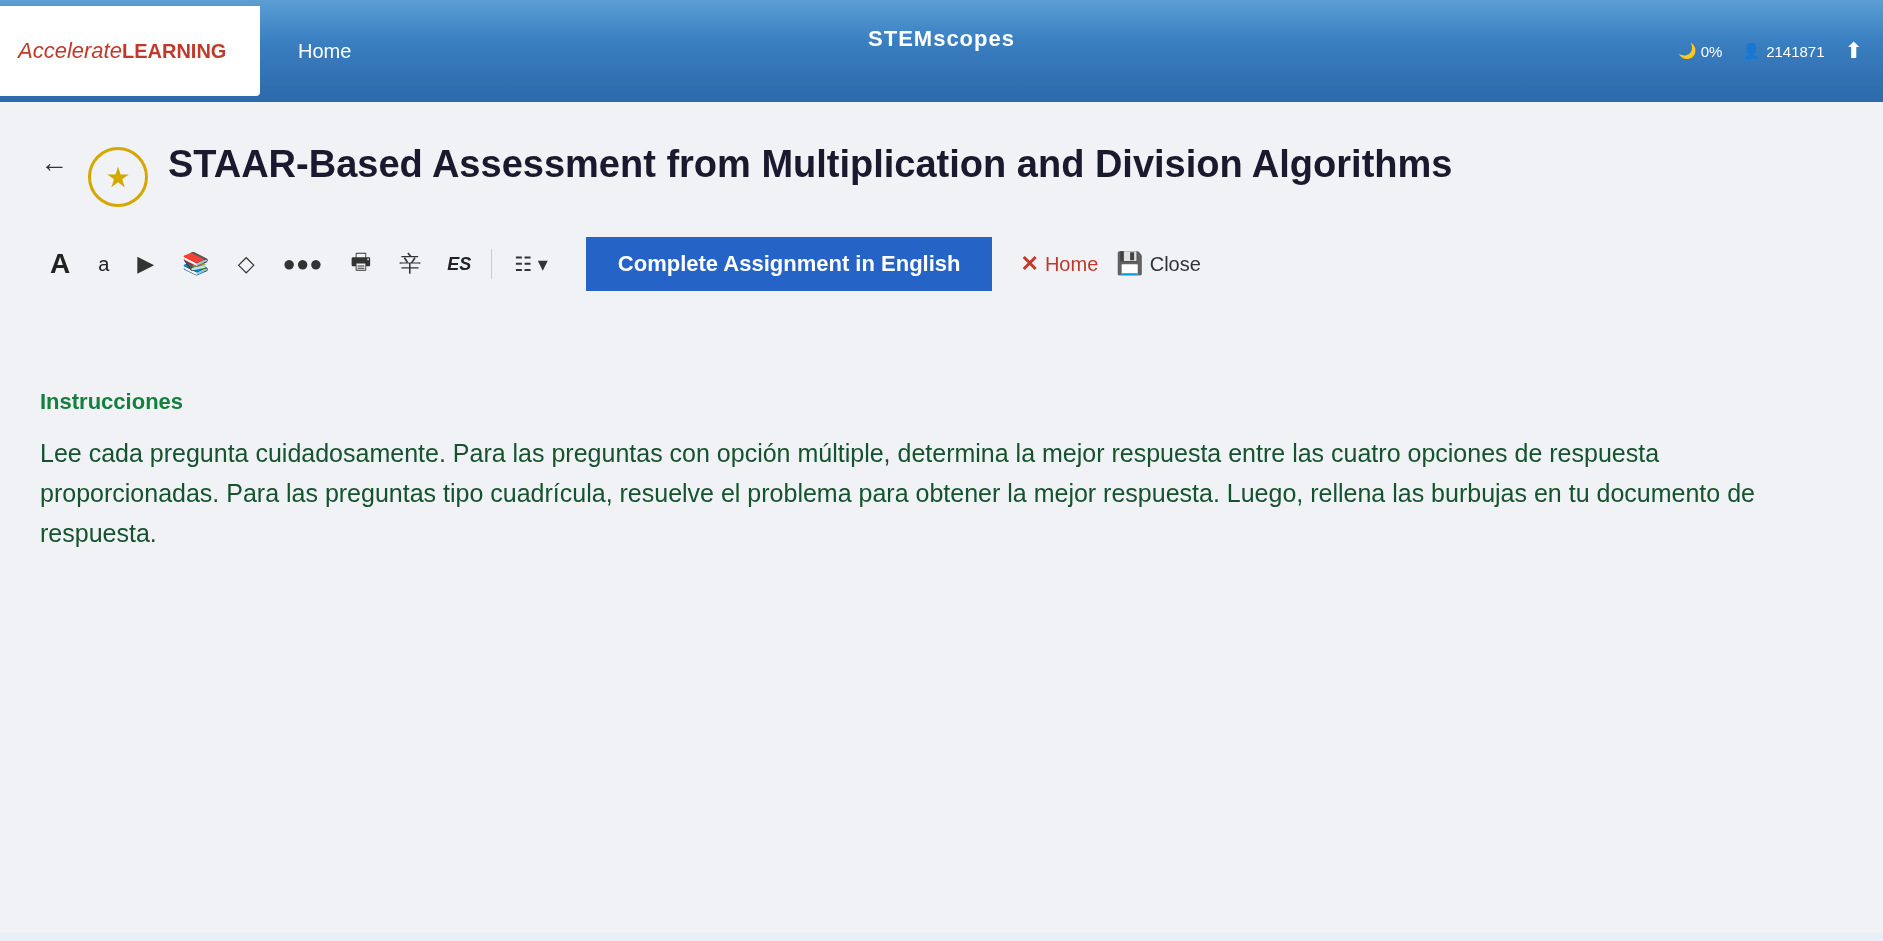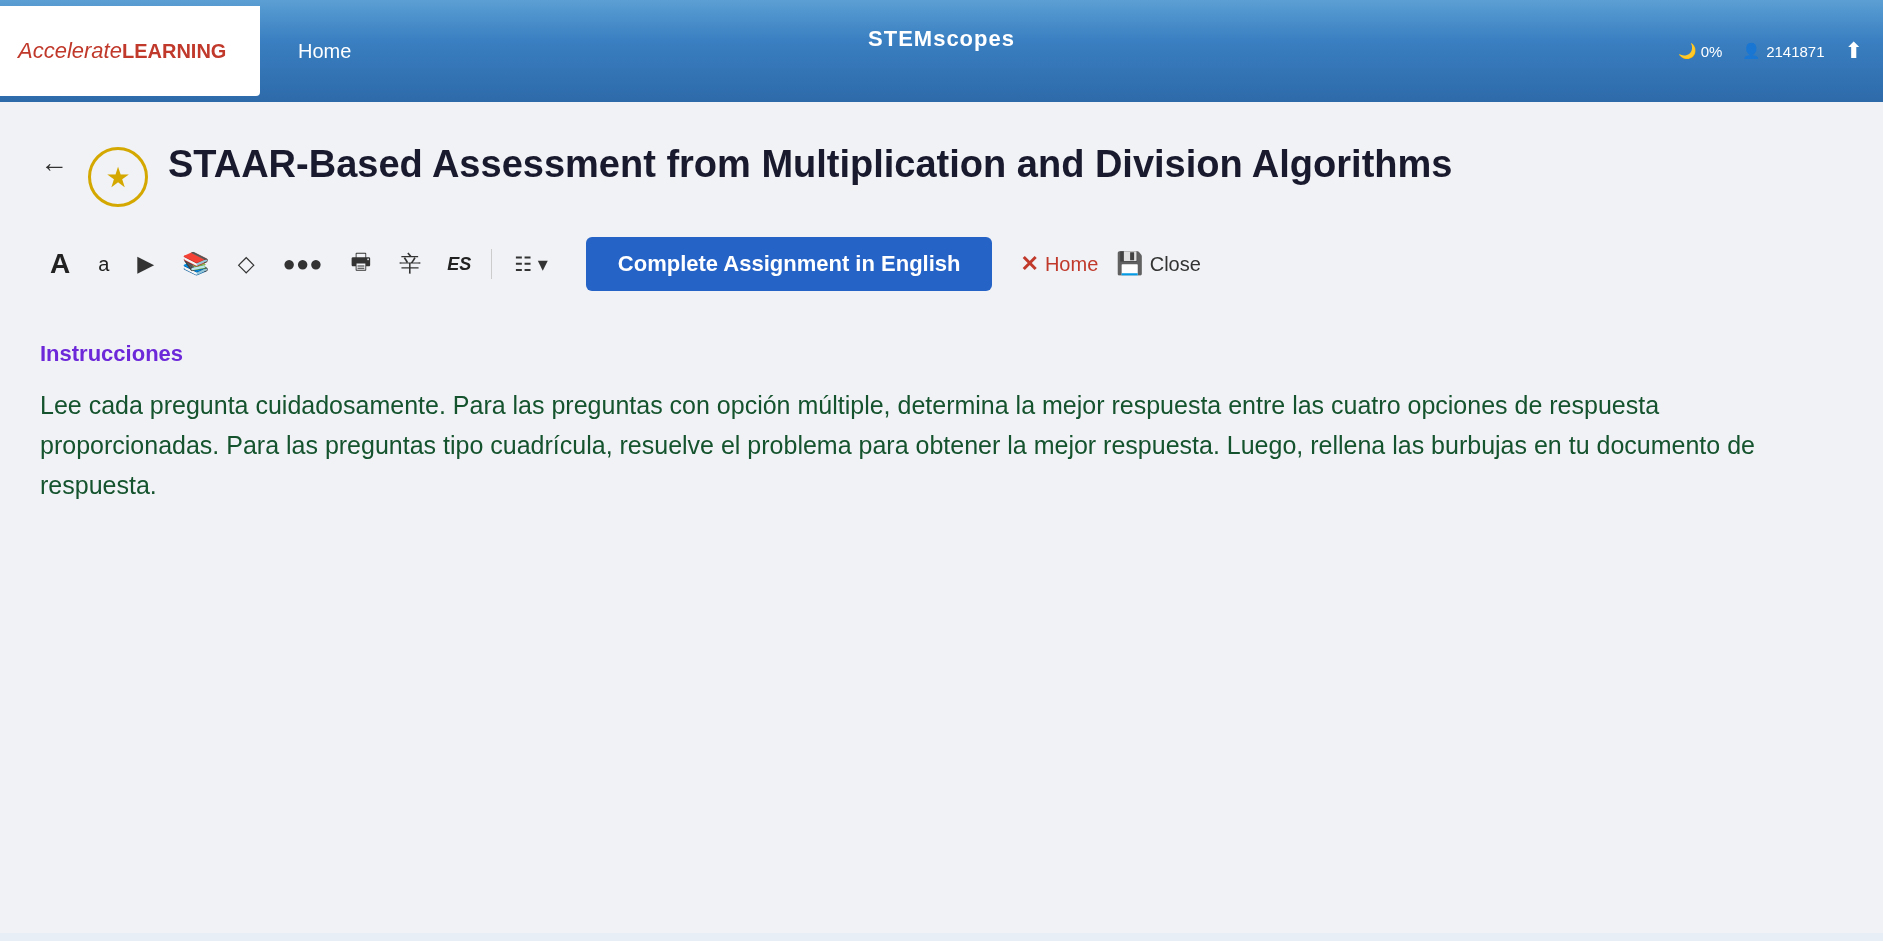--- a/index.html
+++ b/index.html
@@ -207,21 +207,21 @@
       color: #333;
       display: flex;
       align-items: center;
       gap: 2px;
     }
 
     .complete-btn {
       background: #2563c7;
       color: white;
       border: none;
-      border-radius: 6px;
+      border-radius: 0;
       padding: 14px 32px;
       font-size: 22px;
       font-weight: 600;
       cursor: pointer;
       margin-left: 20px;
       white-space: nowrap;
     }
 
     .close-btn {
       background: none;
@@ -258,22 +258,23 @@
     }
 
     
     .instructions-section {
       padding: 10px 0;
     }
 
     .instructions-title {
       font-size: 22px;
       font-weight: bold;
-      color: #6d28d9;
+      color: #15803d;
       margin-bottom: 18px;
+      margin-top: 48px;
     }
 
     .instructions-body {
       font-size: 25px;
       color: #14532d;
       line-height: 1.6;
       max-width: 1800px;
     }
   </style>
 </head>

